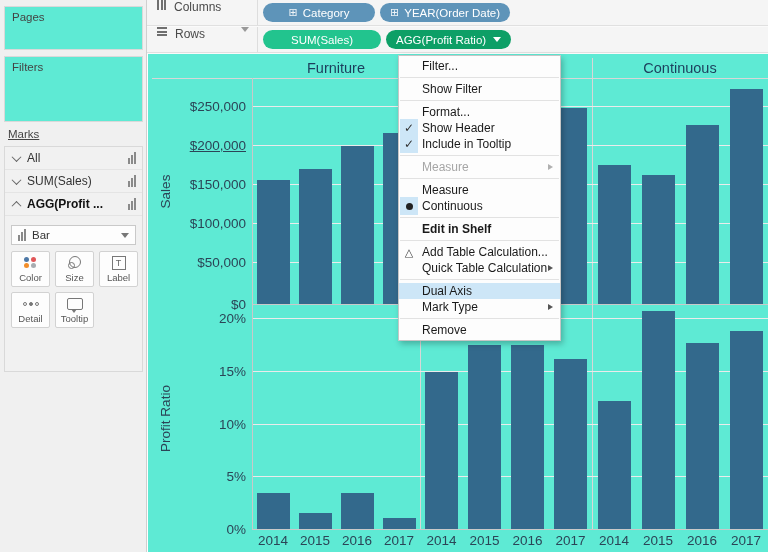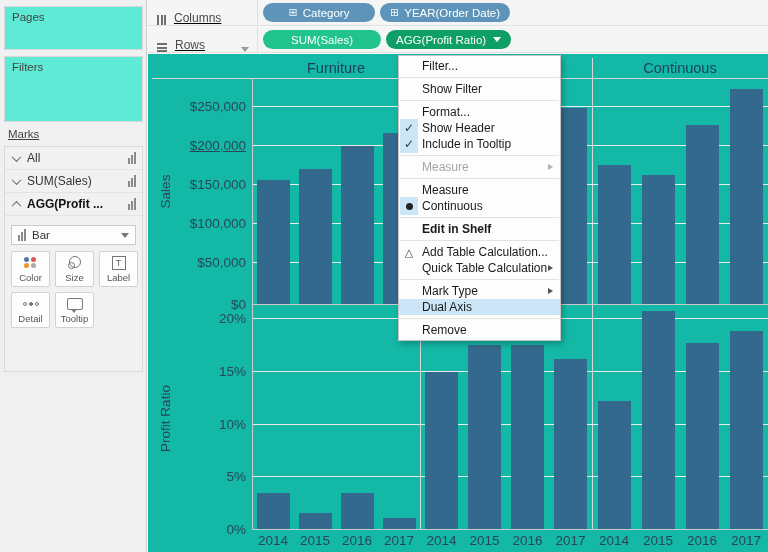--- a/index.html
+++ b/index.html
@@ -59,38 +59,38 @@
   .ic-tooltip{position:relative;width:14px;height:10px;border:1.2px solid #777;border-radius:2px;}
   .ic-tooltip:after{content:"";position:absolute;left:3px;bottom:-4px;
     border-left:3px solid transparent;border-right:3px solid transparent;border-top:4px solid #777;}
   
   #shelves{position:absolute;left:147px;top:0;width:621px;height:54px;background:#fafafa;}
   .shelf-row{position:absolute;left:0;width:621px;height:26px;background:#f5f5f5;
     border-bottom:1px solid #e0e0e0;box-sizing:border-box;}
   #shelf-columns{top:0;}
   #shelf-rows{top:27px;}
   .shelf-head{position:absolute;left:0;top:0;width:111px;height:100%;
-    display:flex;align-items:flex-end;border-right:1px solid #ddd;box-sizing:border-box;text-decoration:underline;}
+    display:flex;align-items:flex-start;border-right:1px solid #ddd;box-sizing:border-box;}
   .shelf-head .sicon{margin:0 8px 0 10px;flex:0 0 auto;}
   .shelf-head .stext{font-size:12px;color:#4a4a4a;flex:1;}
   .shelf-head .caret-down{margin-right:8px;border-top-color:#999;}
   .ic-cols{display:flex;gap:1.5px;align-items:flex-end;}
   .ic-cols i{width:2px;height:10px;background:#6f6f6f;}
   .ic-rows{display:flex;flex-direction:column;gap:1.5px;}
   .ic-rows i{width:10px;height:2px;background:#6f6f6f;}
   .pill-track{position:absolute;left:112px;top:0;right:0;height:100%;
     display:flex;align-items:center;gap:5px;padding-left:4px;}
   .pill{height:19px;border-radius:10px;color:#fff;font-size:11.5px;
     display:flex;align-items:center;justify-content:center;gap:5px;
     padding:0 10px;box-sizing:border-box;white-space:nowrap;}
   .pill .plus-icon{font-size:11px;line-height:11px;opacity:.9;}
   .pill .pill-caret{width:0;height:0;border-left:4px solid transparent;
     border-right:4px solid transparent;border-top:5px solid #fff;margin-left:2px;}
   
-  #chart{position:absolute;left:148px;top:54px;right:0;bottom:0;background:#14b8a6;}
+  #chart{position:absolute;left:148px;top:54px;right:0;bottom:0;background:#5eead4;}
   .gridline{position:absolute;height:1px;background:#ebebeb;}
   .axisline{position:absolute;background:#c9c9c9;}
   .tick-label{position:absolute;font-size:13.5px;color:#2b4557;text-align:right;}
   .year-label{position:absolute;font-size:13.5px;color:#2b4557;text-align:center;}
   .col-header{position:absolute;font-size:14.5px;color:#1c3e5c;text-align:center;}
   .axis-title{position:absolute;font-size:13.5px;color:#2b4557;
     transform:rotate(-90deg);transform-origin:center center;white-space:nowrap;text-align:center;}
   .bar{position:absolute;}
   
   #context-menu{position:absolute;left:398px;top:55px;width:163px;background:#fdfdfd;
@@ -338,17 +338,17 @@
         <span class="radio"></span>
       </span><span>Continuous</span></div>
     <div class="menu-sep"></div>
     <div class="menu-item bold"><span>Edit in Shelf</span></div>
     <div class="menu-sep"></div>
     <div class="menu-item"><span class="mi-iconbox">
         <span class="tri">△</span>
       </span><span>Add Table Calculation...</span></div>
     <div class="menu-item"><span>Quick Table Calculation</span><span class="sub-arrow"></span></div>
     <div class="menu-sep"></div>
+    <div class="menu-item" style="background: rgb(205, 230, 247);"><span>Dual Axis</span></div>
     <div class="menu-item"><span>Mark Type</span><span class="sub-arrow"></span></div>
-    <div class="menu-item" style="background: rgb(205, 230, 247);"><span>Dual Axis</span></div>
     <div class="menu-sep"></div>
     <div class="menu-item"><span>Remove</span></div>
   </div>
 
 </body></html>

